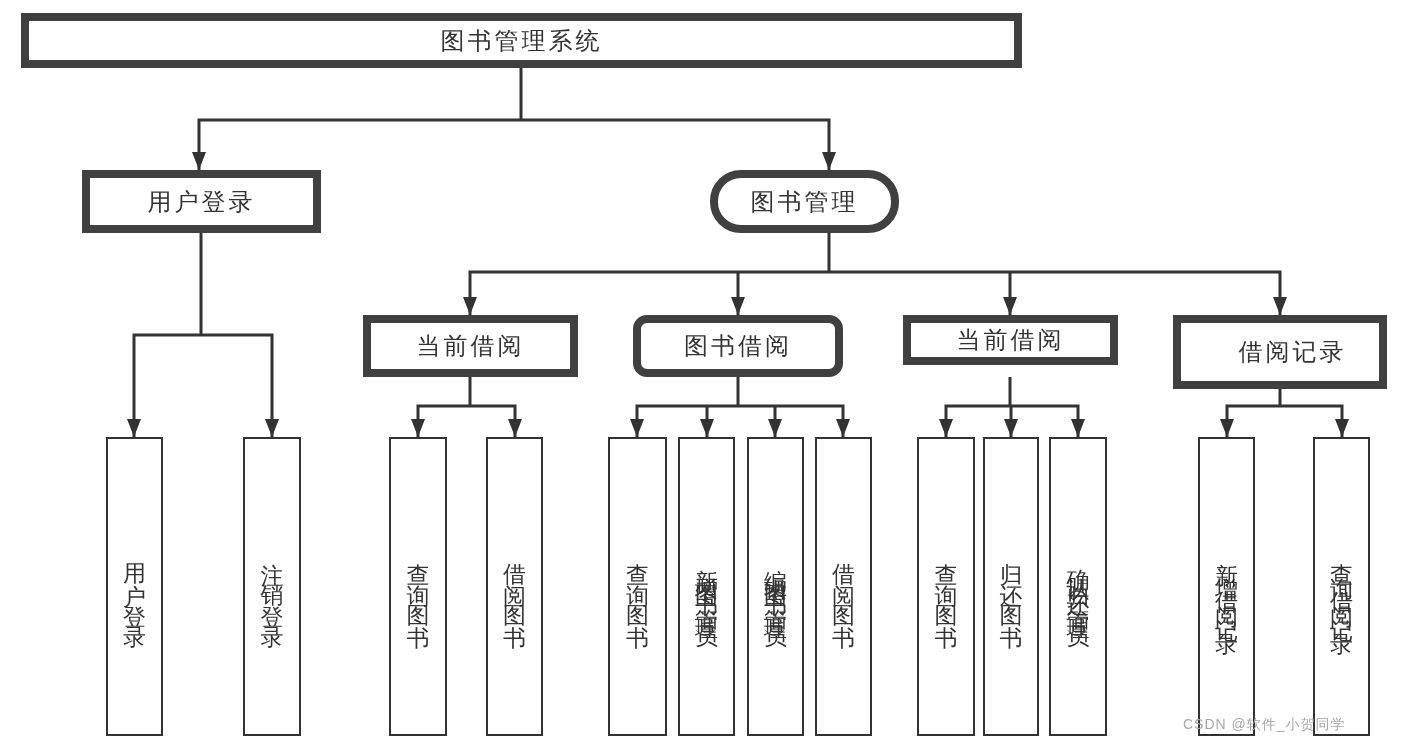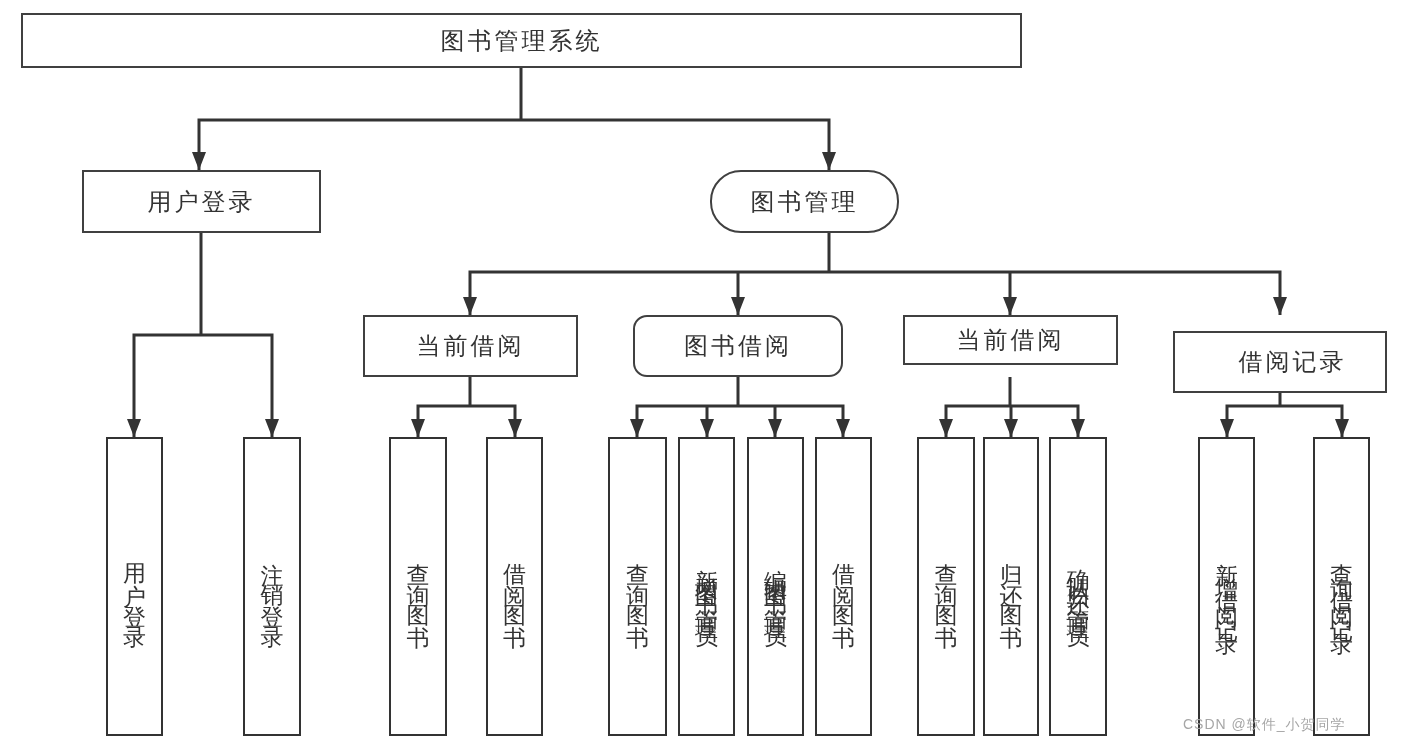--- a/index.html
+++ b/index.html
@@ -1,20 +1,20 @@
 <!DOCTYPE html>
 <html><head>
 <meta charset="utf-8">
 <style>
   html,body{margin:0;padding:0;background:#ffffff;}
   body{width:1405px;height:747px;position:relative;overflow:hidden;
        font-family:"Liberation Sans",sans-serif;color:#333333;}
   #stage{position:absolute;left:0;top:0;width:1405px;height:747px;}
   #connectors{position:absolute;left:0;top:0;z-index:1;}
-  .hbox{position:absolute;z-index:2;background:#ffffff;border:2px solid #404040;
+  .hbox{position:absolute;z-index:2;background:#ffffff;border:8px solid #404040;
         box-sizing:border-box;display:flex;align-items:center;justify-content:center;
         font-size:24px;letter-spacing:3px;color:#333333;white-space:nowrap;}
   .leaf{position:absolute;z-index:2;background:#ffffff;border:2px solid #333333;
         box-sizing:border-box;top:437px;height:299px;
         display:flex;align-items:center;justify-content:center;}
   .leaf > span{writing-mode:vertical-rl;text-orientation:mixed;
         font-size:23px;color:#333333;line-height:1;}
   .v4 > span{letter-spacing:21px;}
   .v6 > span{letter-spacing:14px;}
   .v9 > span{letter-spacing:8px;}
@@ -62,21 +62,21 @@
   </svg>
 
   <div class="hbox" style="left:21px;top:13px;width:1001px;height:55px;">图书管理系统</div>
 
   <div class="hbox" style="left:82px;top:170px;width:239px;height:63px;">用户登录</div>
   <div class="hbox" style="left:710px;top:170px;width:189px;height:63px;border-radius:31px;">图书管理</div>
 
   <div class="hbox" style="left:363px;top:315px;width:215px;height:62px;">当前借阅</div>
   <div class="hbox" style="left:633px;top:315px;width:210px;height:62px;border-radius:14px;">图书借阅</div>
   <div class="hbox" style="left:903px;top:315px;width:215px;height:50px;text-align:center;">当前借阅</div>
-  <div class="hbox" style="left:1173px;top:331px;width:214px;height:62px;padding-left:25px;">借阅记录</div>
+  <div class="hbox" style="left:1173px;top:315px;width:214px;height:74px;padding-left:25px;">借阅记录</div>
 
   <div class="leaf v4" style="left:106px;width:57px;">
     <span>用户登录</span>
   </div>
   <div class="leaf v4" style="left:243px;width:58px;">
     <span>注销登录</span>
   </div>
 
   <div class="leaf v4" style="left:389px;width:58px;">
     <span>查询图书</span>

